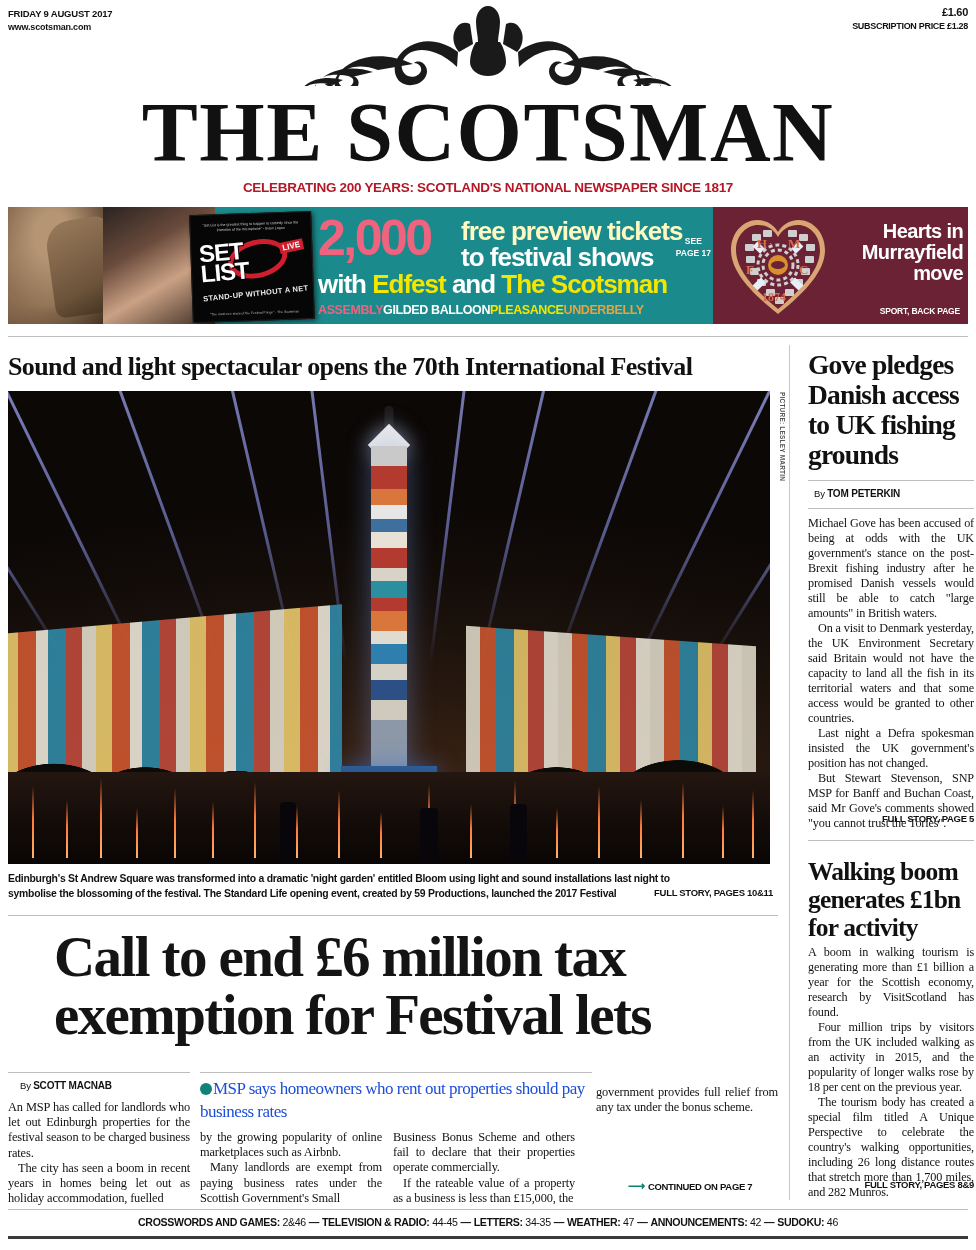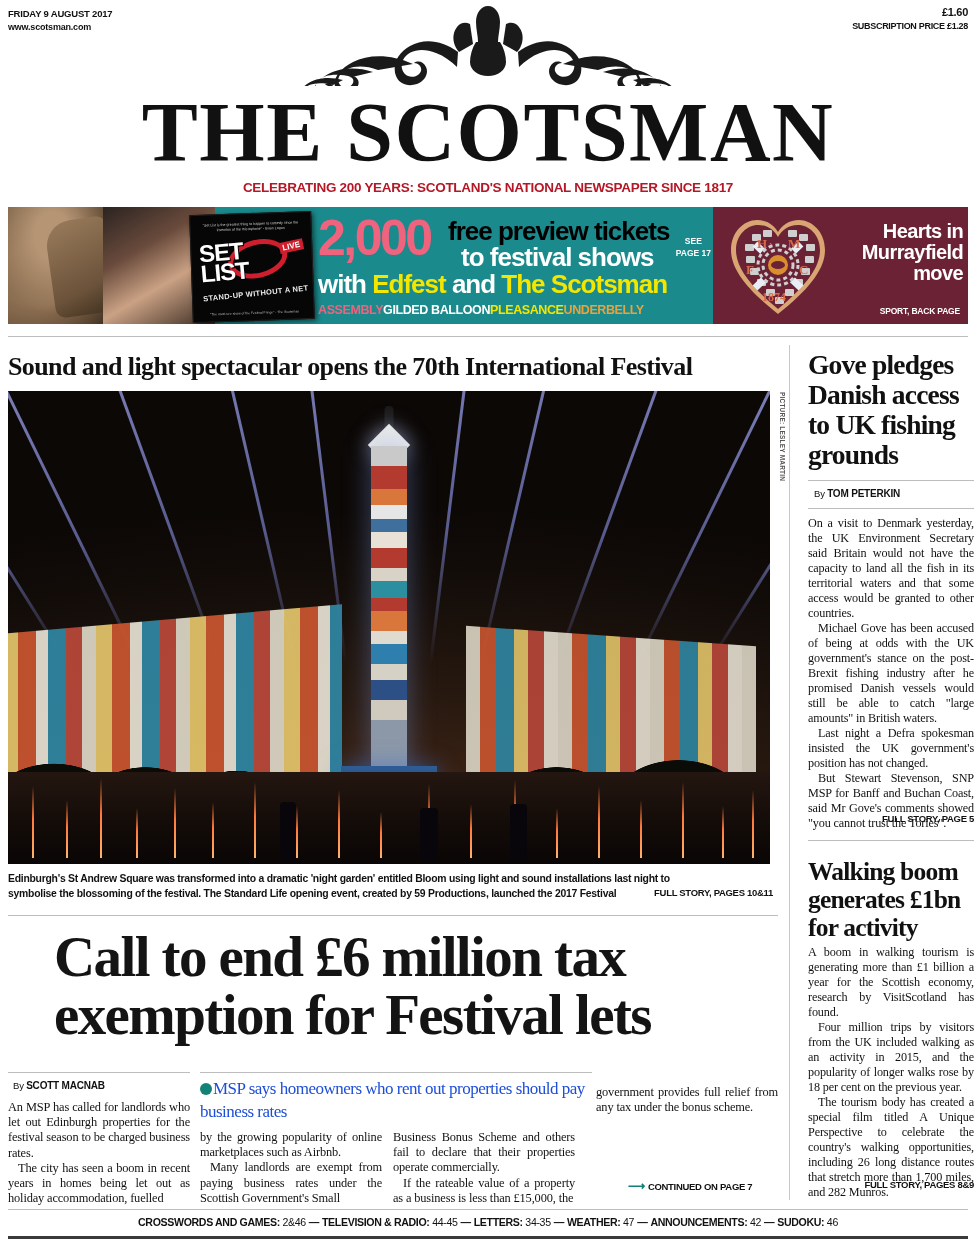--- a/index.html
+++ b/index.html
@@ -83,21 +83,21 @@
   .poster .standup{
     position:absolute; left:10px; bottom:22px; font-size:7.5px; font-weight:bold;
     color:#e9e9e9; letter-spacing:0.3px; transform:rotate(-4deg);
   }
   .poster .pcred{ position:absolute; left:8px; bottom:5px; right:6px; font-size:3.4px; color:#b9b9b9; text-align:center; line-height:4.5px;}
   .banner-copy{ position:absolute; left:310px; top:4px; width:395px; height:110px; color:#fff; }
   .b-2000{
     position:absolute; left:0; top:2px; font-size:50px; font-weight:bold;
     color:#f0637e; letter-spacing:-2.5px; line-height:50px;
   }
-  .b-l1{ position:absolute; left:130px; top:7px; font-size:26px; font-weight:bold; letter-spacing:-1px; line-height:26px; color:#000000; white-space:nowrap;}
+  .b-l1{ position:absolute; left:143px; top:7px; font-size:26px; font-weight:bold; letter-spacing:-1px; line-height:26px; color:#fef9c3; white-space:nowrap;}
   .b-l2{ position:absolute; left:143px; top:33px; font-size:26px; font-weight:bold; letter-spacing:-1px; line-height:26px; color:#fff; white-space:nowrap;}
   .b-see{ position:absolute; right:2px; top:24px; font-size:8.5px; font-weight:bold; text-align:center; line-height:12px; color:#fff;}
   .b-l3{ position:absolute; left:0px; top:60px; font-size:26px; font-weight:bold; letter-spacing:-1px; line-height:26px; white-space:nowrap;}
   .b-l3 .yel{ color:#f3e600; }
   .b-venues{ position:absolute; left:0; top:92px; font-size:12.5px; font-weight:bold; letter-spacing:-0.4px; white-space:nowrap;}
   .v-assembly{ color:#f0637e; } .v-gilded{ color:#ffffff; }
   .v-pleasance{ color:#f3e600; } .v-underbelly{ color:#e8a33d; }
 
   .banner-right{ position:relative; width:255px; height:117px; background:#6b2235; }
   .crest{ position:absolute; left:12px; top:5px; width:106px; height:106px; }
@@ -197,21 +197,21 @@
 
   
   .mainhead{
     position:absolute; left:6px; top:928px; width:776px;
     font-family:"Liberation Serif", serif; font-weight:bold;
     font-size:57px; line-height:58px; letter-spacing:-1.6px; color:#141414;margin-left:48px;
   }
 
   
   .byline{
-    position:absolute; left:1px; top:1080px;
+    position:absolute; left:8px; top:1080px;
     font-size:9.5px; color:#111; letter-spacing:-0.2px;padding-left:12px;
   }
   .byline b{ font-size:10px; }
   .subhead{
     position:absolute; left:200px; top:1077px; width:395px;
     font-family:"Liberation Serif", serif;
     font-size:17px; line-height:23px; letter-spacing:-0.5px; color:#1d4ed8;
   }
   .bulletdot{
     display:inline-block; width:12px; height:12px; border-radius:50%;
@@ -470,22 +470,22 @@
     <span class="arw">⟶</span><span>CONTINUED ON PAGE 7</span>
   </div>
 
   <div class="sb-head" style="top:350px; font-size:27.5px; line-height:30px;">Gove pledges Danish access to UK fishing grounds</div>
   <div class="hrule" style="left:808px; top:480px; width:166px;"></div>
   <div class="sb-byline" style="top:488px;padding-left:6px;">
     <span>By </span><b>TOM PETERKIN</b>
   </div>
   <div class="hrule" style="left:808px; top:508px; width:166px;"></div>
   <div class="sb-body" style="top:516px;">
+    <p>Michael Gove has been accused of being at odds with the UK government's stance on the post-Brexit fishing industry after he promised Danish vessels would still be able to catch "large amounts" in British waters.</p>
     <p>On a visit to Denmark yesterday, the UK Environment Secretary said Britain would not have the capacity to land all the fish in its territorial waters and that some access would be granted to other countries.</p>
-    <p>Michael Gove has been accused of being at odds with the UK government's stance on the post-Brexit fishing industry after he promised Danish vessels would still be able to catch "large amounts" in British waters.</p>
     <p>Last night a Defra spokesman insisted the UK government's position has not changed.</p>
     <p>But Stewart Stevenson, SNP MSP for Banff and Buchan Coast, said Mr Gove's comments showed "you cannot trust the Tories".</p>
   </div>
   <div class="sb-ref" style="top:813px;">FULL STORY, PAGE 5</div>
   <div class="hrule" style="left:808px; top:840px; width:166px;"></div>
 
   <div class="sb-head" style="top:858px; font-size:25.5px; line-height:28px;">Walking boom generates £1bn for activity</div>
   <div class="sb-body" style="top:945px;">
     <p>A boom in walking tourism is generating more than £1 billion a year for the Scottish economy, research by VisitScotland has found.</p>
     <p>Four million trips by visitors from the UK included walking as an activity in 2015, and the popularity of longer walks rose by 18 per cent on the previous year.</p>

